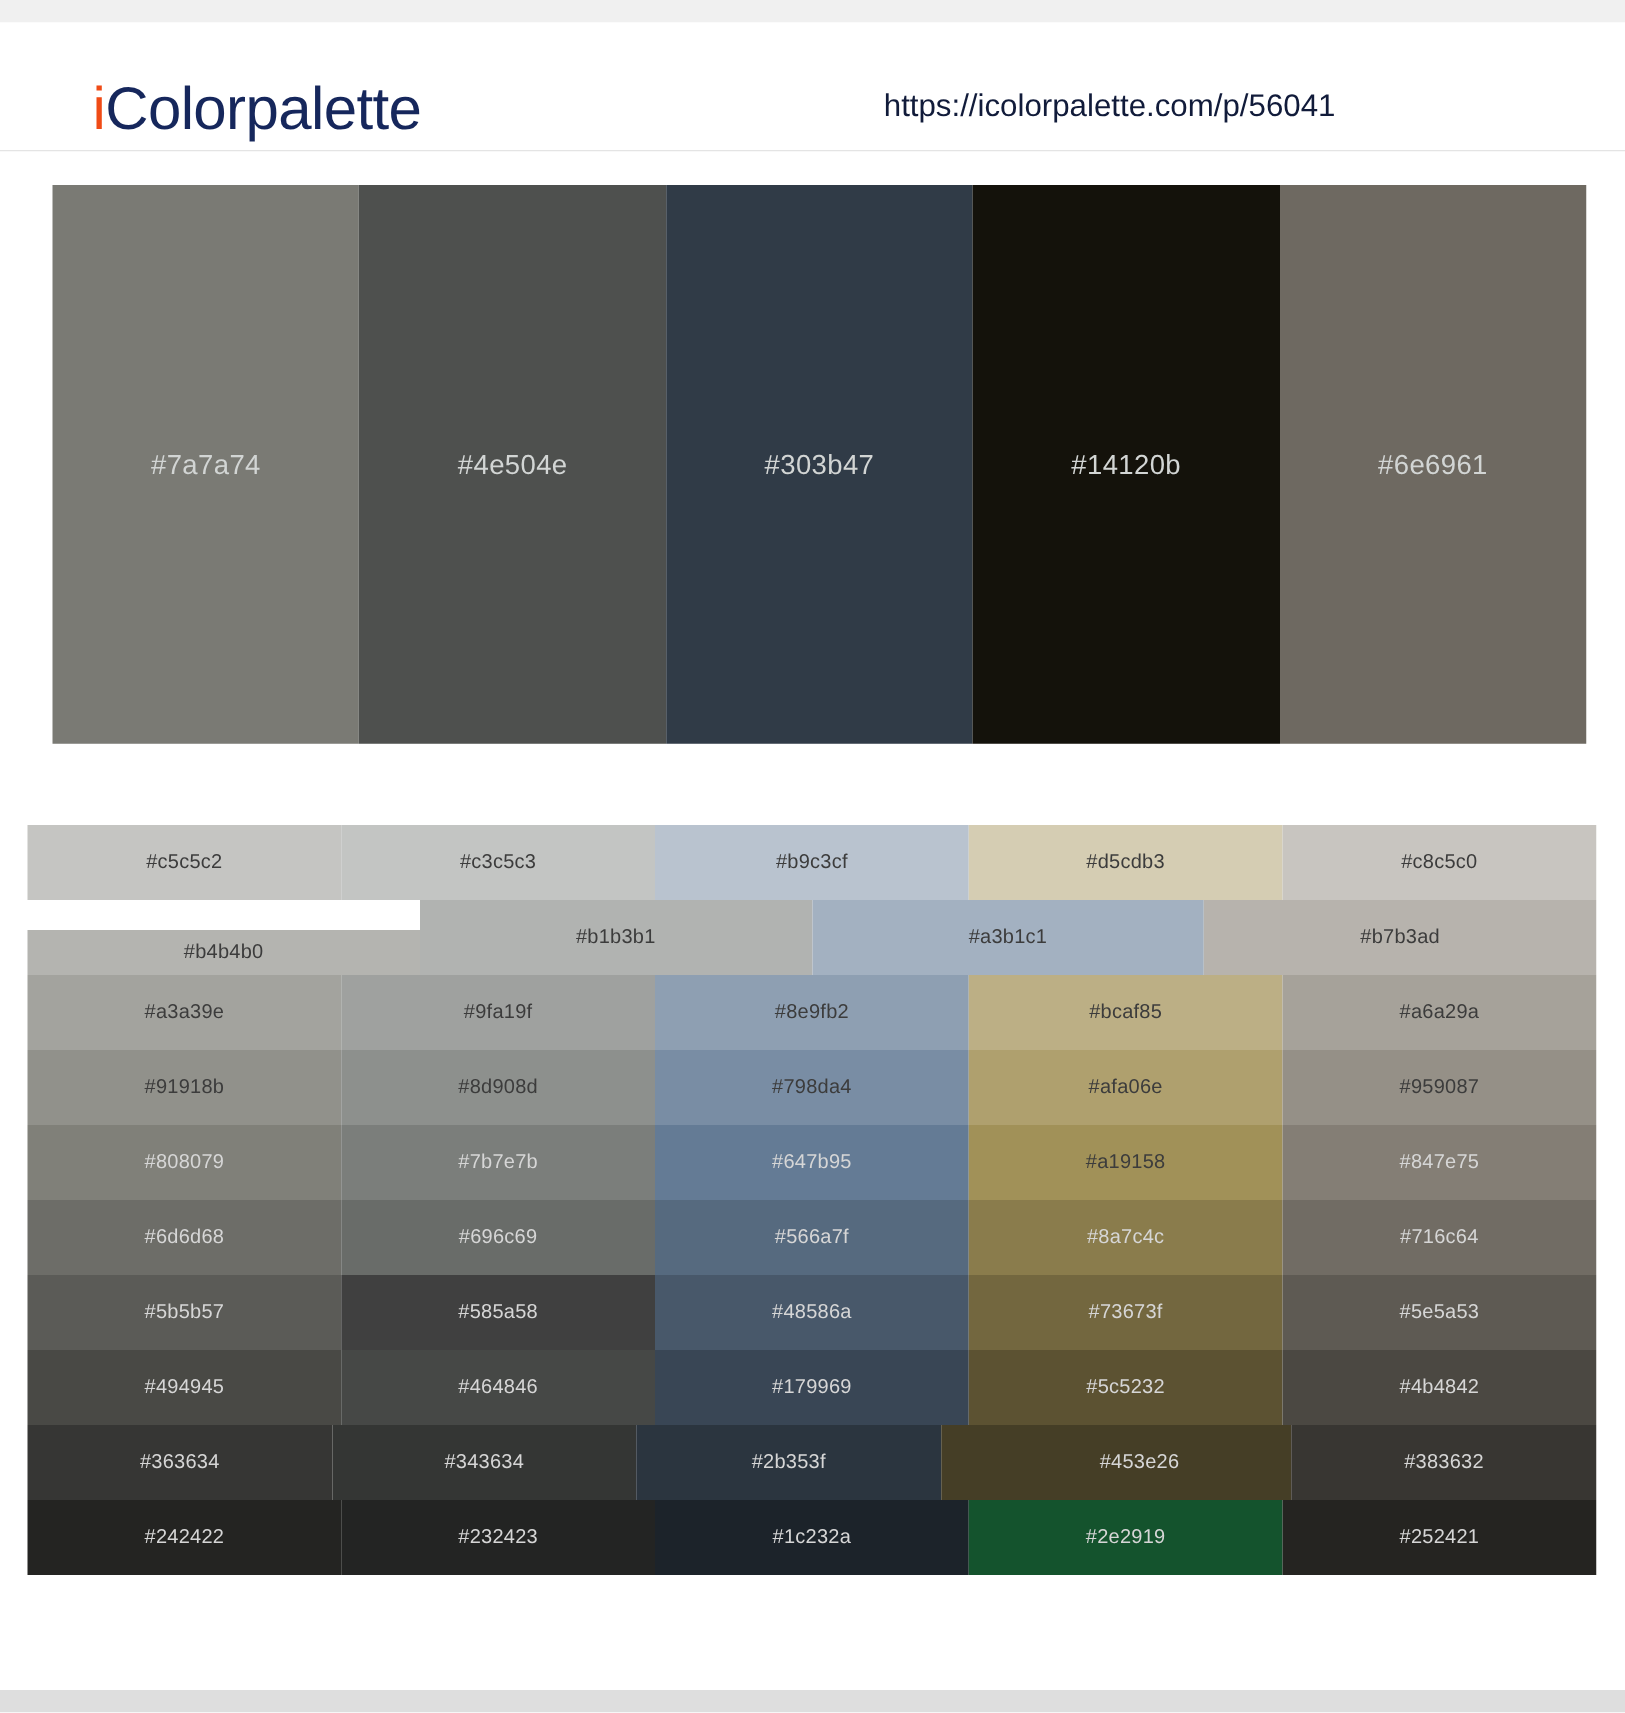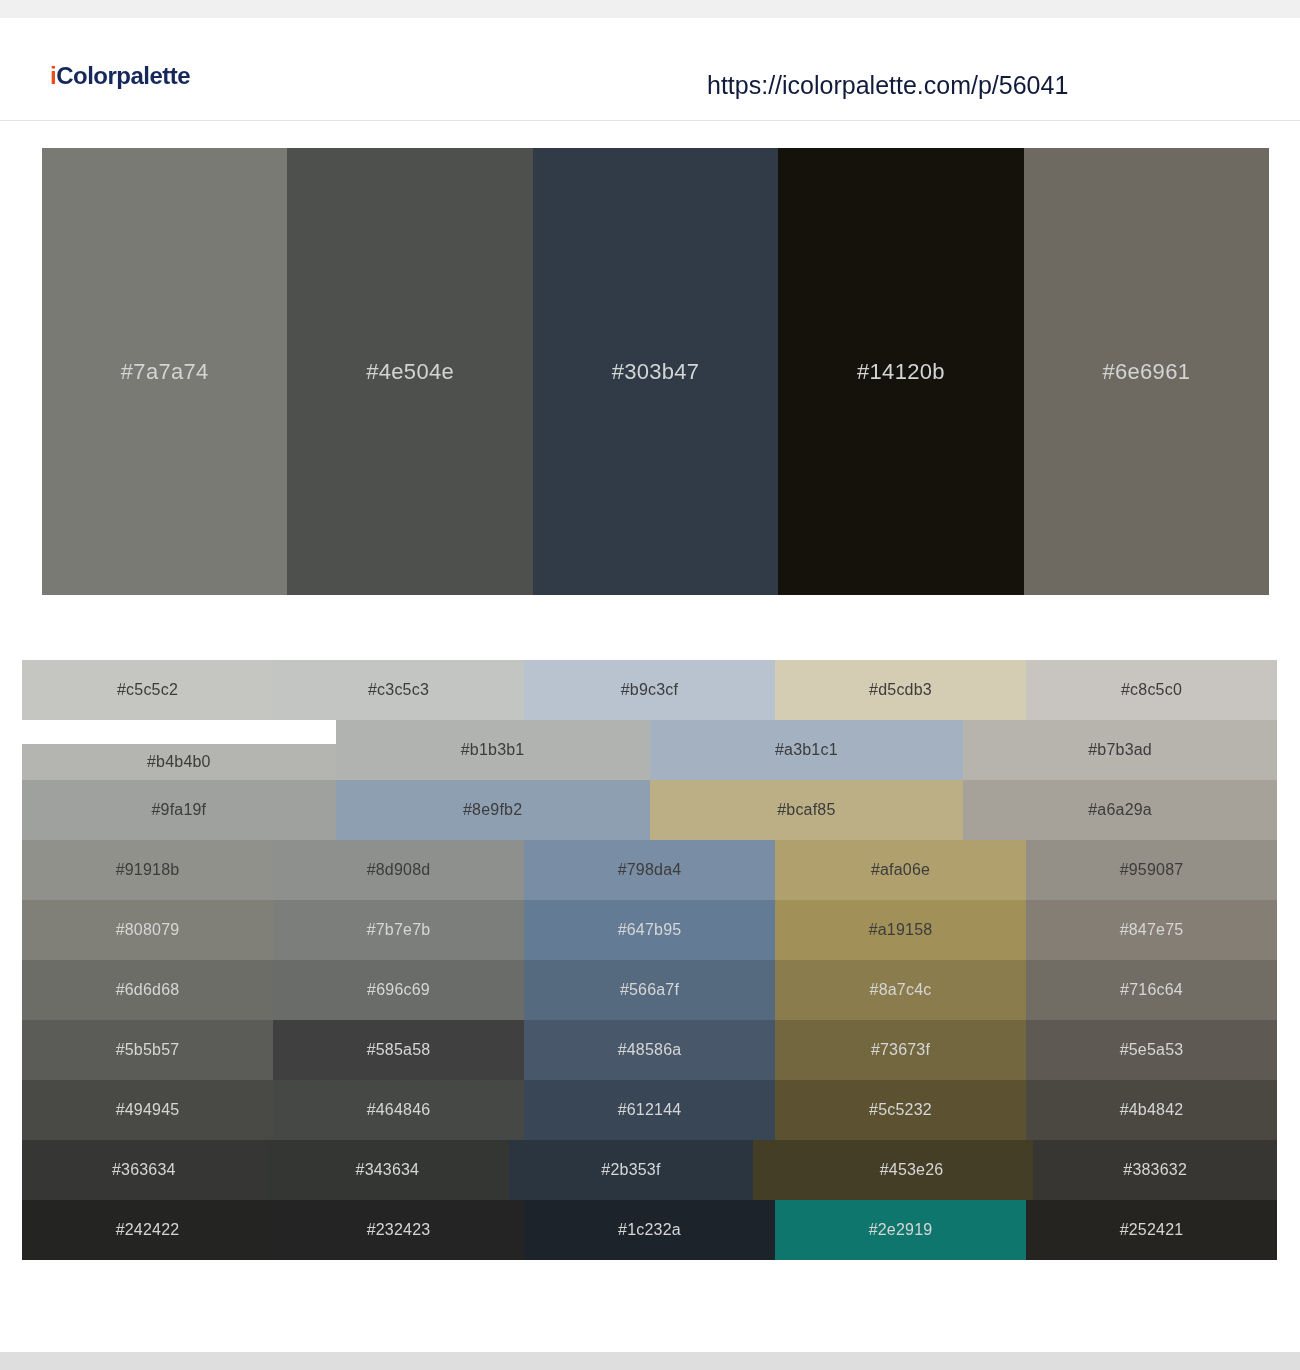--- a/index.html
+++ b/index.html
@@ -34,24 +34,24 @@
     position: absolute;
     top: 18px; left: 0;
     width: 1300px;
     height: 103px;
     background: #ffffff;
     border-bottom: 1px solid #e4e4e4;
   }
 
   .logo {
     position: absolute;
-    left: 50px;
+    left: 74px;
     top: 46px;
-    font-size: 24px;
-    font-weight: bold;
+    font-size: 48px;
+    font-weight: normal;
     letter-spacing: -0.5px;
     line-height: 1;
     white-space: nowrap;
     color: #16275c;
   }
   .logo .logo-i { color: #f04b16; }
   .logo .logo-rest { color: #16275c; }
 
   .site-url {
     position: absolute;
@@ -184,20 +184,23 @@
           <span class="shade-label">#b1b3b1</span>
         </div>
         <div class="shade-cell dark-text" style="background: rgb(163, 177, 193);">
           <span class="shade-label">#a3b1c1</span>
         </div>
         <div class="shade-cell dark-text" style="background: rgb(183, 179, 173);">
           <span class="shade-label">#b7b3ad</span>
         </div>
       </div>
       <div class="shade-row">
+        <div class="shade-cell dark-text" style="background: rgb(163, 163, 158);">
+          <span class="shade-label">#a3a39e</span>
+        </div>
         <div class="shade-cell dark-text" style="background: rgb(159, 161, 159);">
           <span class="shade-label">#9fa19f</span>
         </div>
         <div class="shade-cell dark-text" style="background: rgb(142, 159, 178);">
           <span class="shade-label">#8e9fb2</span>
         </div>
         <div class="shade-cell dark-text" style="background: rgb(188, 175, 133);">
           <span class="shade-label">#bcaf85</span>
         </div>
         <div class="shade-cell dark-text" style="background: rgb(166, 162, 154);">
@@ -273,21 +276,21 @@
         </div>
       </div>
       <div class="shade-row">
         <div class="shade-cell light-text" style="background: rgb(73, 73, 69);">
           <span class="shade-label">#494945</span>
         </div>
         <div class="shade-cell light-text" style="background: rgb(70, 72, 70);">
           <span class="shade-label">#464846</span>
         </div>
         <div class="shade-cell light-text" style="background: rgb(57, 70, 85);">
-          <span class="shade-label">#612144</span>
+          <span class="shade-label">#179969</span>
         </div>
         <div class="shade-cell light-text" style="background: rgb(92, 82, 50);">
           <span class="shade-label">#5c5232</span>
         </div>
         <div class="shade-cell light-text" style="background: rgb(75, 72, 66);">
           <span class="shade-label">#4b4842</span>
         </div>
       </div>
       <div class="shade-row">
         <div class="shade-cell light-text" style="background: rgb(54, 54, 52);">
@@ -309,21 +312,21 @@
       <div class="shade-row">
         <div class="shade-cell light-text" style="background: rgb(36, 36, 34);">
           <span class="shade-label">#242422</span>
         </div>
         <div class="shade-cell light-text" style="background: rgb(35, 36, 35);">
           <span class="shade-label">#232423</span>
         </div>
         <div class="shade-cell light-text" style="background: rgb(28, 35, 42);">
           <span class="shade-label">#1c232a</span>
         </div>
-        <div class="shade-cell light-text" style="background: #0f766e;">
+        <div class="shade-cell light-text" style="background: #14532d;">
           <span class="shade-label">#2e2919</span>
         </div>
         <div class="shade-cell light-text" style="background: rgb(37, 36, 33);">
           <span class="shade-label">#252421</span>
         </div>
       </div>
     </div>
 
   <div class="bottom-band"></div>
 

